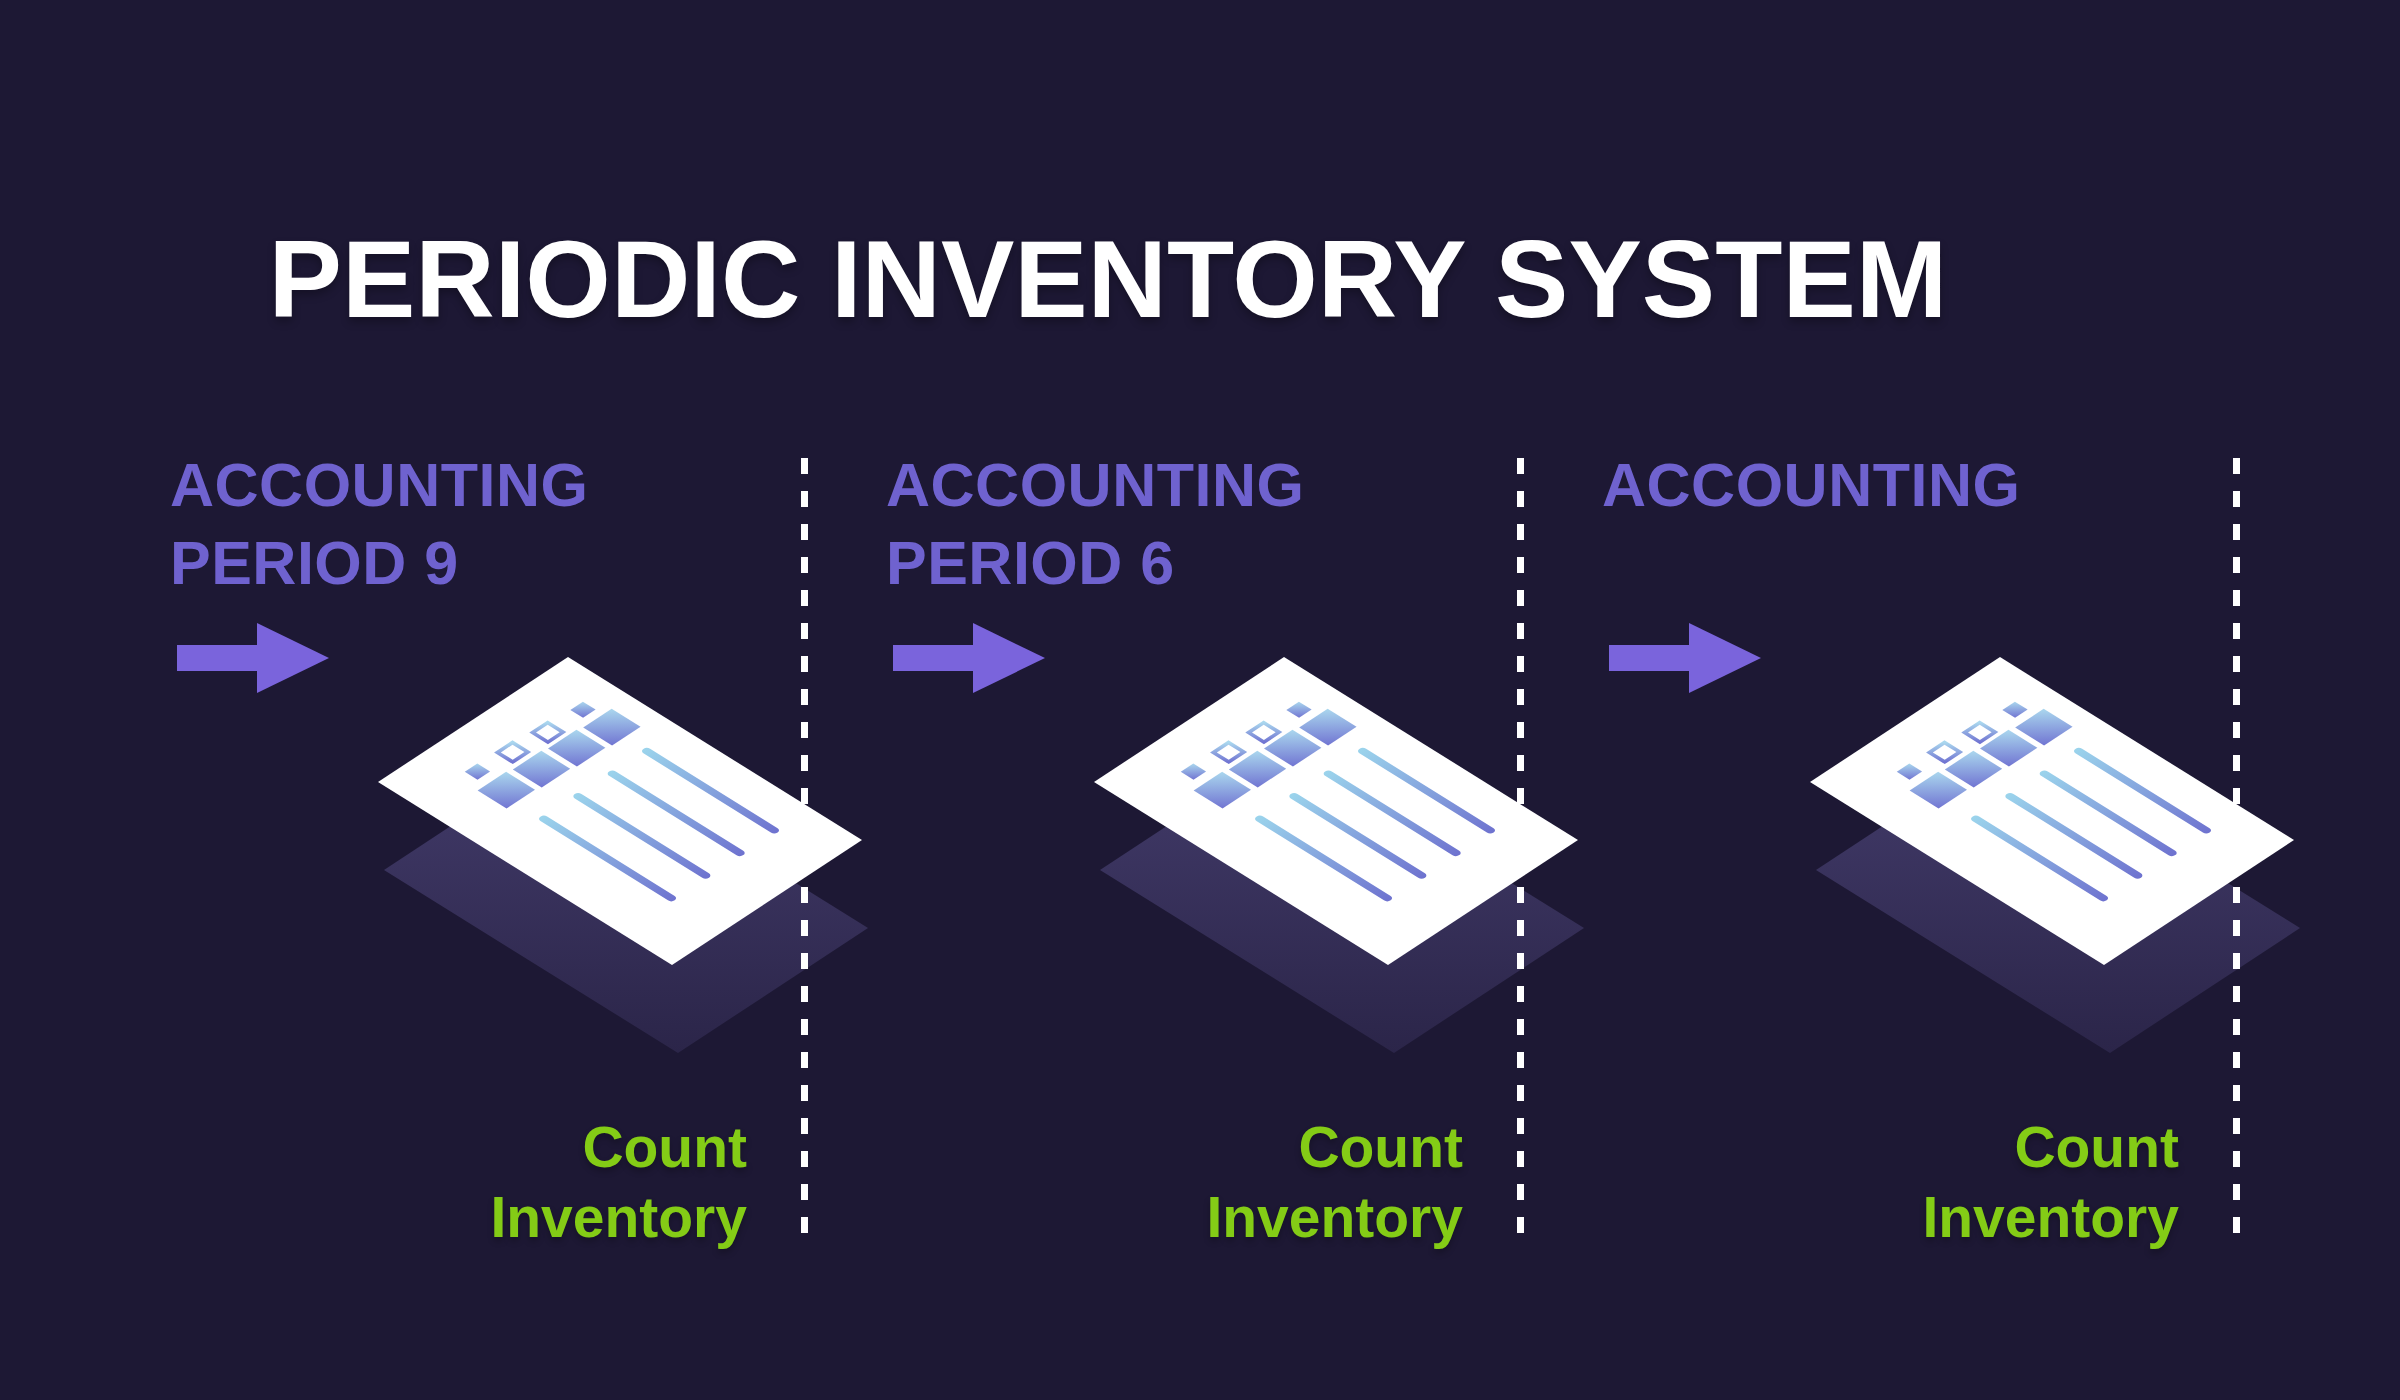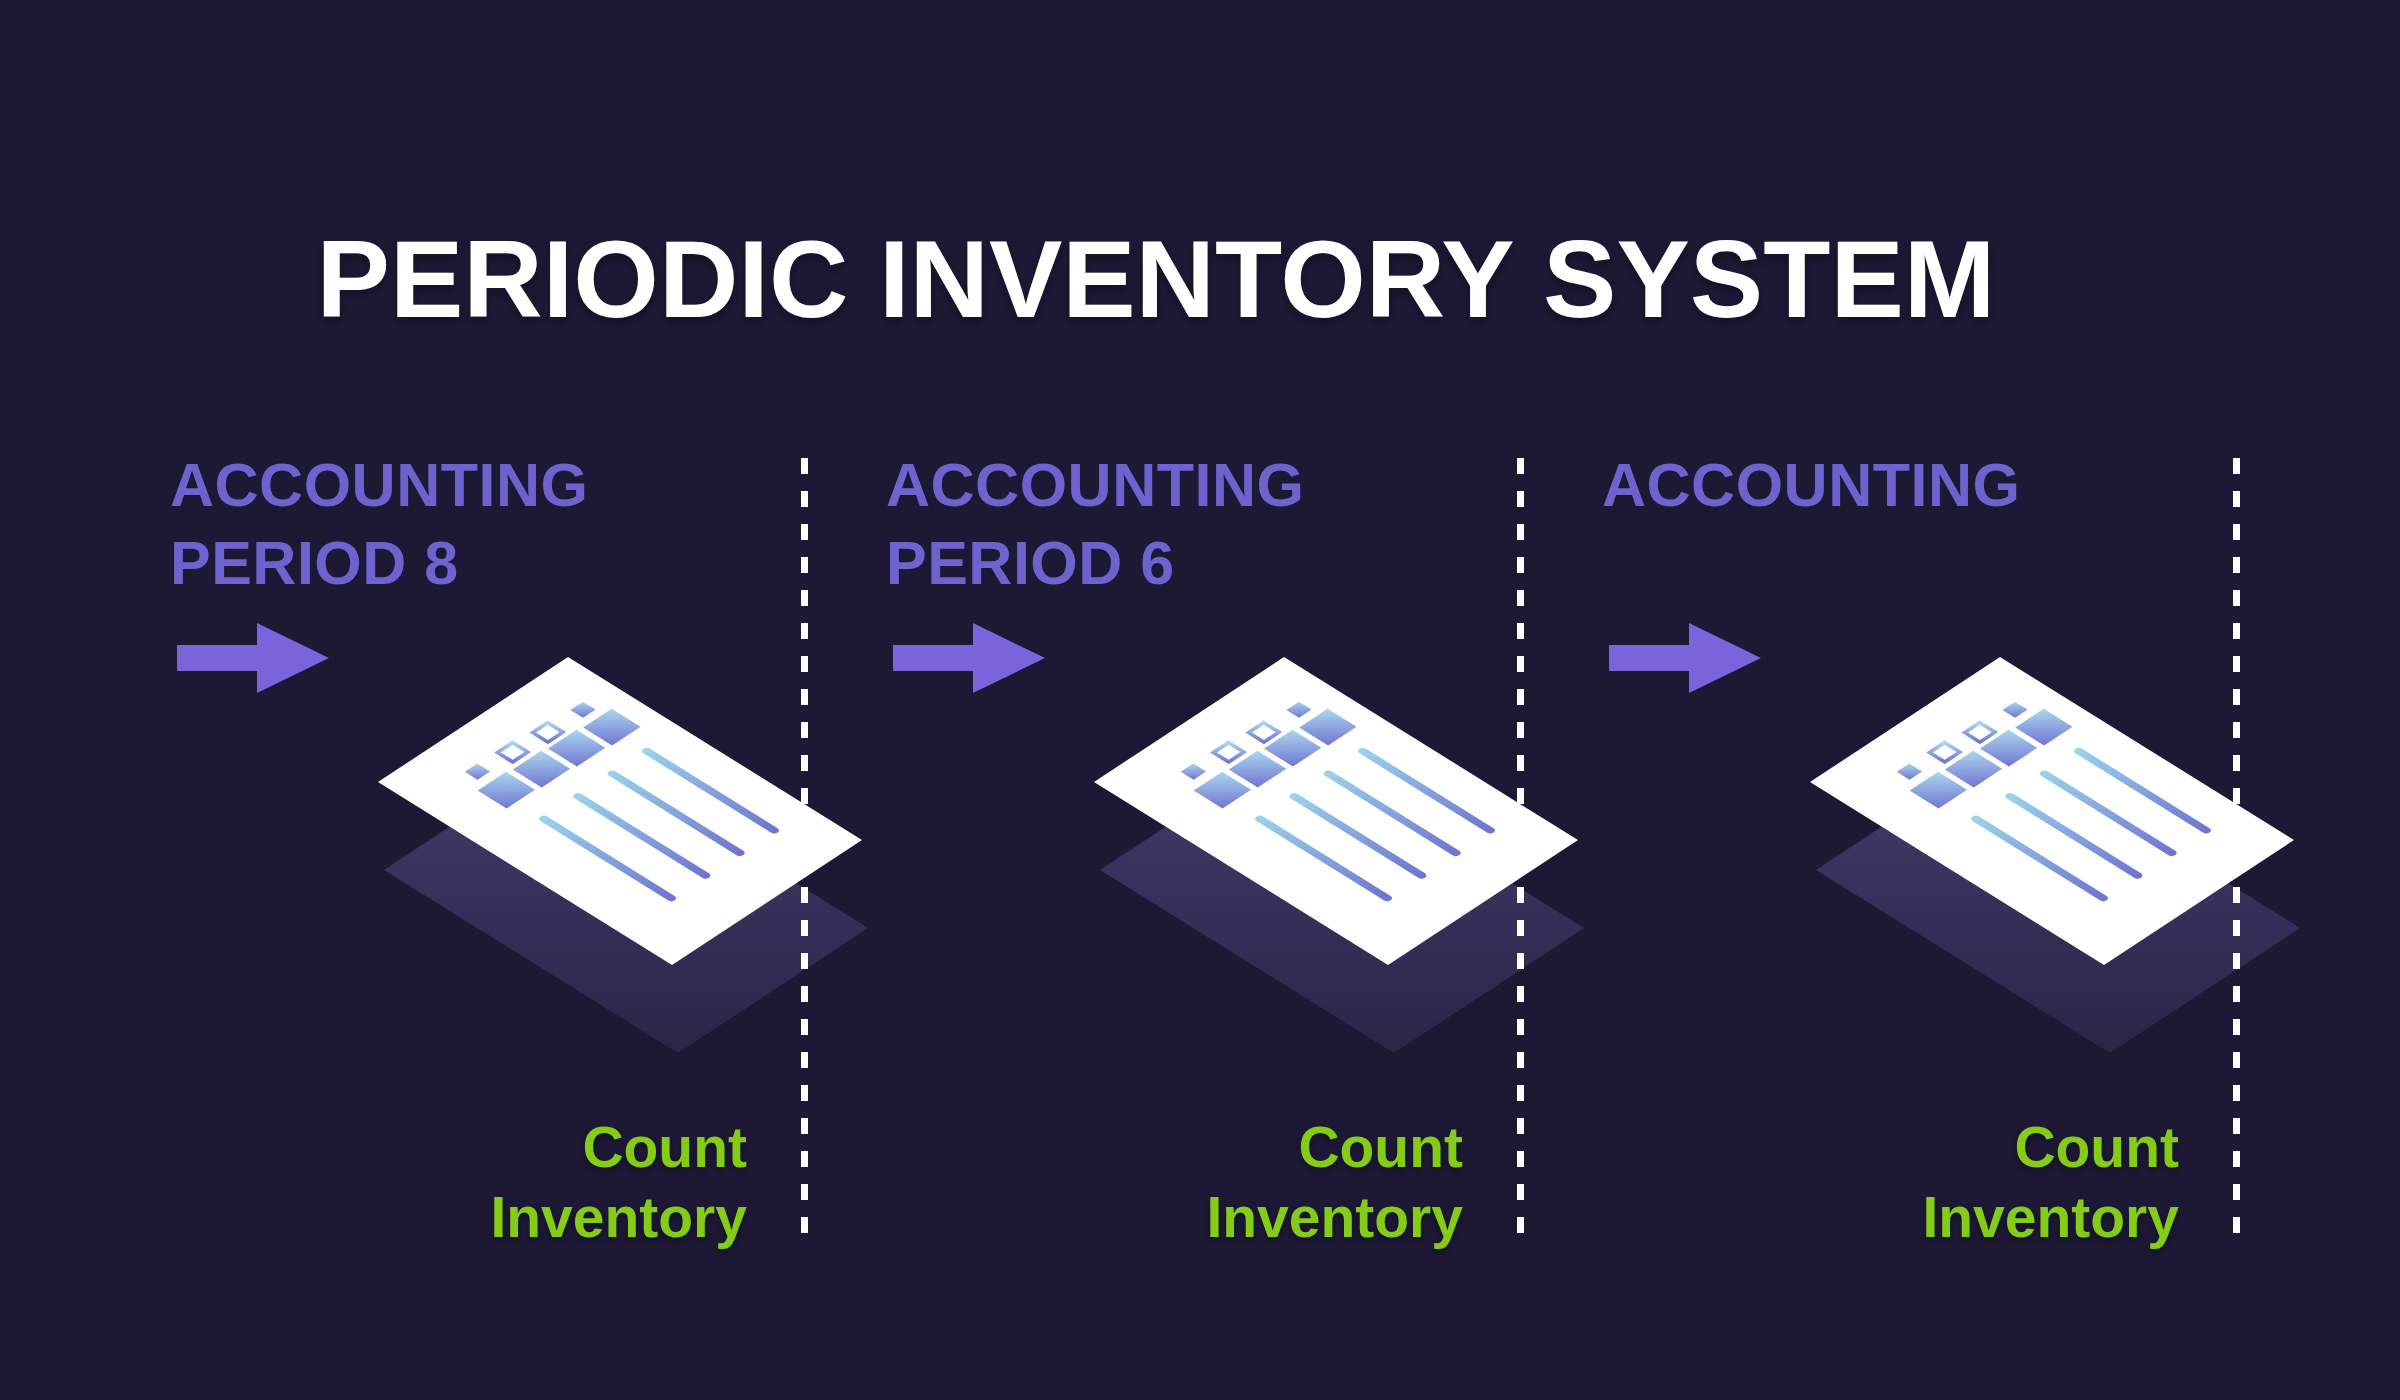--- a/index.html
+++ b/index.html
@@ -7,21 +7,20 @@
     width:2400px;height:1400px;position:relative;overflow:hidden;
     background:var(--bg,#1d1834);
     font-family:"Liberation Sans", sans-serif;
   }
   .page-title{
     position:absolute;top:145px;left:0;width:2216px;
     text-align:center;color:#fff;font-size:110px;font-weight:bold;
     line-height:120px;letter-spacing:0;
     text-shadow:0 5px 8px rgba(0,0,0,.28);
     white-space:nowrap;
-    margin-left:48px;
   }
   .section{position:absolute;top:0;height:1028px;width:716px;}
   .s1{left:89px;} .s2{left:805px;} .s3{left:1521px;}
 
   .dash-line{
     position:absolute;right:-3px;top:458px;width:7px;height:790px;
     background:repeating-linear-gradient(180deg,#ffffff 0 16px,transparent 16px 33px);
     z-index:6;
   }
   .period-heading{
@@ -87,21 +86,21 @@
       </g>
     </symbol>
   </defs>
 </svg>
 
 <h1 class="page-title">PERIODIC INVENTORY SYSTEM</h1>
 
 <div class="section s1">
   <div class="period-heading">
     <span>ACCOUNTING</span><br>
-    <span>PERIOD 8</span>
+    <span>PERIOD 9</span>
   </div>
   <div class="arrow">
     <div class="shaft"></div>
     <div class="head"></div>
   </div>
   <div class="doc-wrap">
     <svg viewBox="0 0 520 430" width="520" height="430">
         <use href="#doc-illustration"></use>
       </svg>
   </div>

